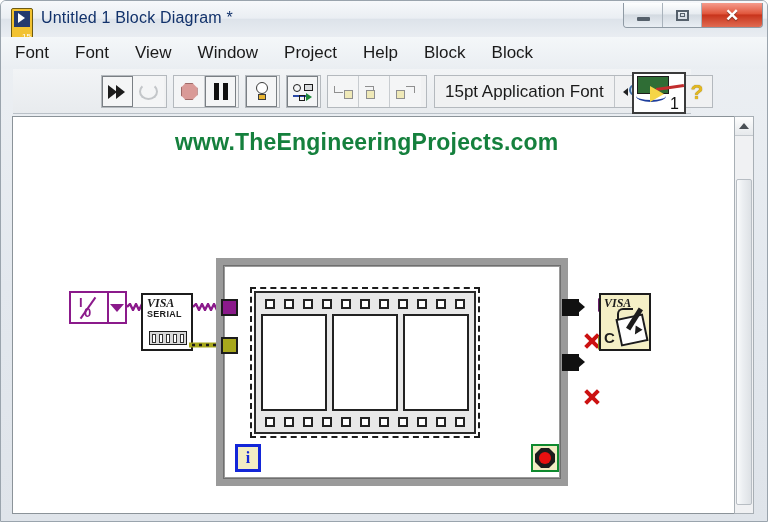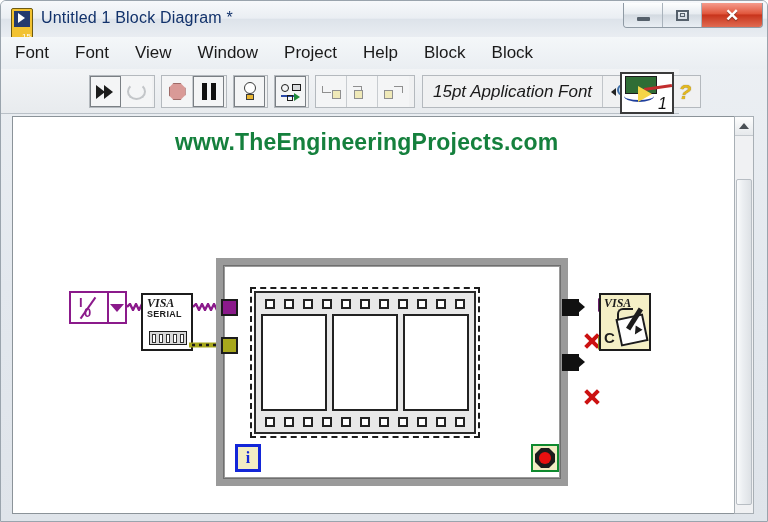--- a/index.html
+++ b/index.html
@@ -144,26 +144,25 @@
     font-size: 17px;
     color: #1a1a1a;
     margin-right: 26px;
     white-space: nowrap;
     cursor: default;
   }
 
   
   .toolbar {
     position: absolute;
-    left: 1px; top: 69px;
+    left: 13px; top: 69px;
     width: 678px; height: 45px;
     background: linear-gradient(to bottom, #f2f4f6 0%, #e8ebee 100%);
     border-bottom: 1px solid #b9c0c7;
     box-sizing: border-box;
-    font-style: italic;
   }
   .tb-group {
     position: absolute;
     top: 6px;
     height: 33px;
     display: flex;
     align-items: center;
     background: #f0f1f2;
     border: 1px solid #b4b9be;
     box-sizing: border-box;

